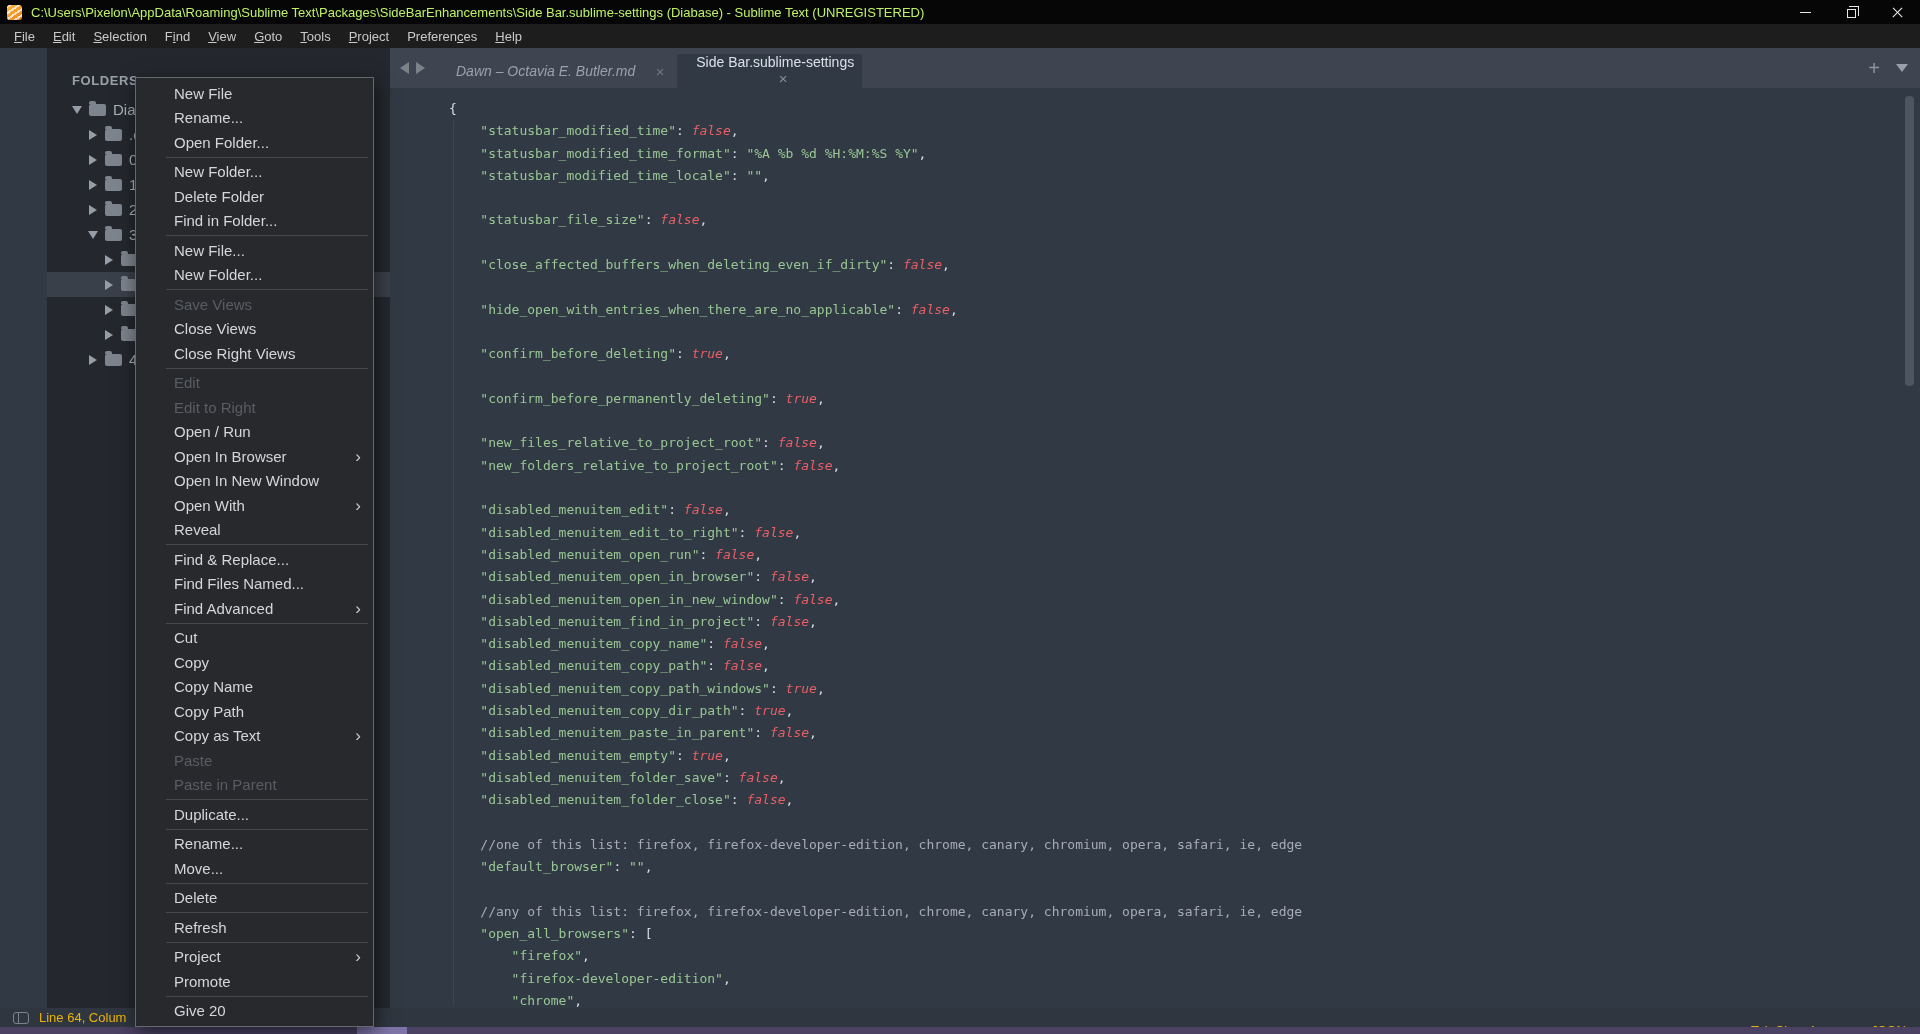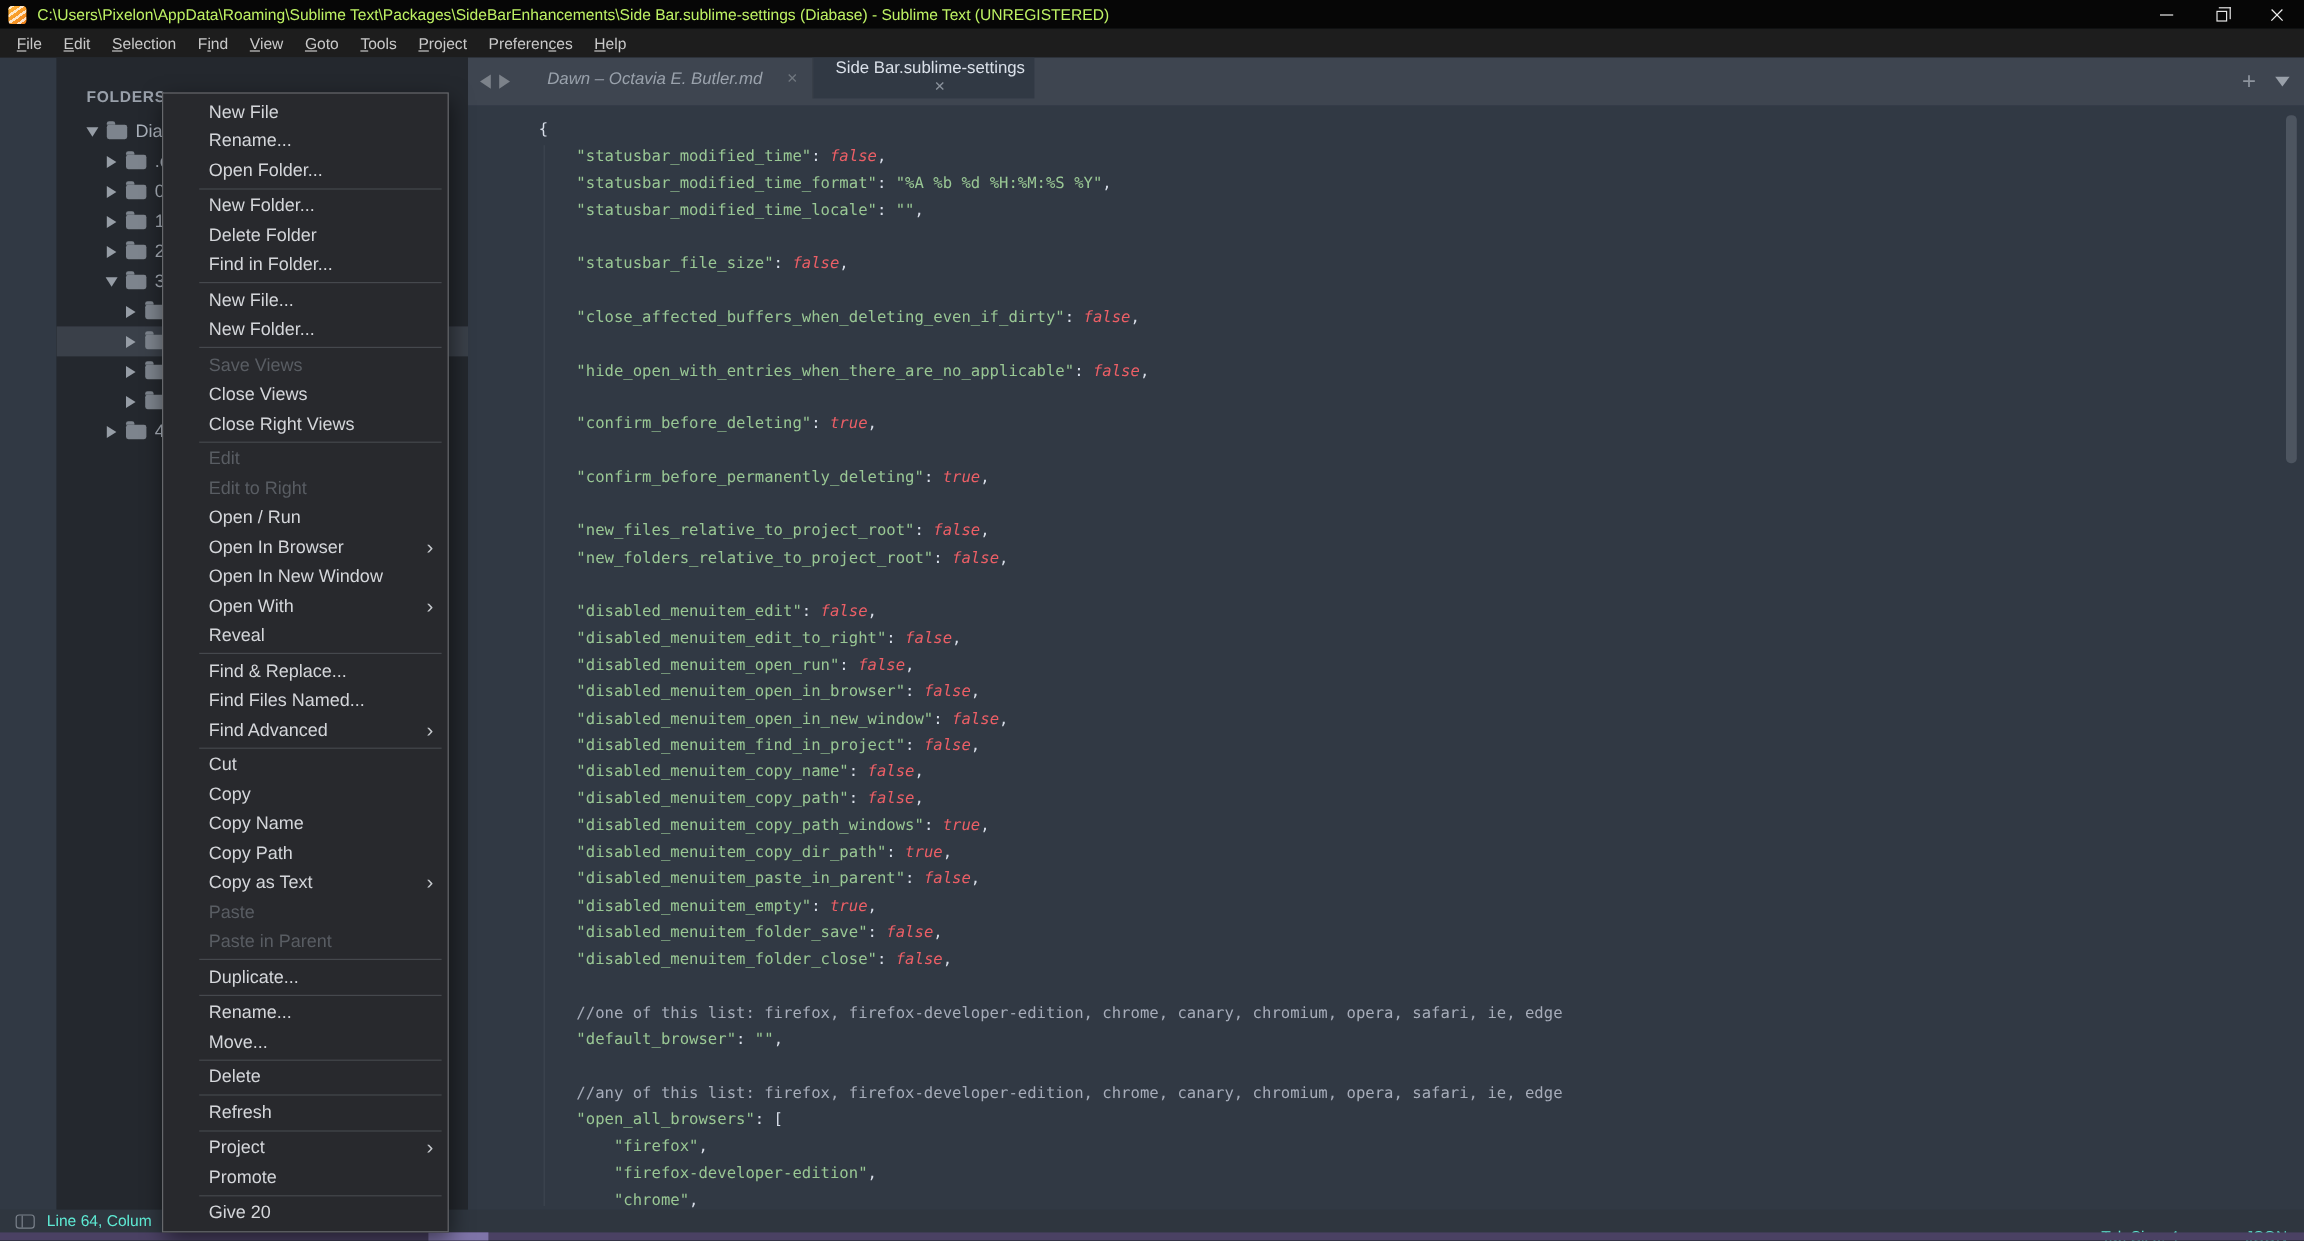--- a/index.html
+++ b/index.html
@@ -45,21 +45,21 @@
   .badge-books { border-radius:2px; background:linear-gradient(#43a047 0 4px, #e8e8e8 4px 7px, #2e7d32 7px 10px, #c0392b 10px 12px, #e8e8e8 12px 15px); border:1px solid #b35a1f; }
   .badge-scroll { width:12px; margin-left:2px; border-radius:3px; background:#e3c19a; border:1px solid #c79b6d; }
   .badge-scroll::before { content:""; position:absolute; left:2px; top:3px; right:2px; height:7px;
     background:repeating-linear-gradient(#b08a5e 0 1px, transparent 1px 3px); }
   .badge-puzzle::before,.badge-puzzle::after { content:""; position:absolute; left:0; top:5.5px; width:15px; height:4.5px; background:#35b535; border-radius:2px; }
   .badge-puzzle::before { transform:rotate(45deg); } .badge-puzzle::after { transform:rotate(-45deg); }
   .tree-label { overflow:hidden; }
 
   
   .content { flex:1; display:flex; flex-direction:column; min-width:0; }
-  .tabbar { height:40px; background:#3e4550; display:flex; align-items:flex-start; flex:0 0 auto; }
+  .tabbar { height:40px; background:#3e4550; display:flex; align-items:flex-end; flex:0 0 auto; }
   .tab-nav { height:40px; display:flex; align-items:center; gap:7px; padding:0 13px 0 10px; }
   .nav-l { width:0; height:0; border-right:9px solid #7c828a; border-top:6px solid transparent; border-bottom:6px solid transparent; }
   .nav-r { width:0; height:0; border-left:9px solid #7c828a; border-top:6px solid transparent; border-bottom:6px solid transparent; }
   .tab { height:34px; display:flex; align-items:center; padding:0 8px 0 18px; font-size:14px; color:#9aa2ac; border-right:1px solid #353c45; cursor:default; }
   .tab.preview .tab-label { font-style:italic; }
   .tab.active { background:#313944; color:#dae0e9; border-right:none;flex-direction:column; }
   .tab-close { margin-left:16px; color:#70777f; font-size:15px; width:18px; text-align:center; }
   .tab.active .tab-close { color:#8a929c; }
   .tab-right { margin-left:auto; height:40px; display:flex; align-items:center; gap:16px; padding-right:12px; }
   .plus-ic { color:#8d949d; font-size:20px; line-height:1; }
@@ -68,21 +68,21 @@
   
   .editor { flex:1; position:relative; overflow:hidden; background:#313944;
     font-family:"DejaVu Sans Mono", monospace; font-size:13px; line-height:22.3px; }
   .code { position:absolute; left:59px; top:10px; white-space:pre; }
   .code-line { height:22.3px; }
   .s-k { color:#99c794; } .s-p { color:#d8dee9; } .s-b { color:#ec5f66; font-style:italic; } .s-c { color:#a6acb9; }
   .indent-guide { position:absolute; left:63px; top:33px; width:1px; height:884px; background:rgba(216,222,233,.08); }
   .scroll-handle { position:absolute; right:6px; top:8px; width:9px; height:290px; background:#4d5560; border-radius:4px; }
 
   
-  .statusbar { height:19px; background:#2f363f; display:flex; align-items:center; font-size:13px; color:#5eead4; padding:0 14px 0 13px; }
+  .statusbar { height:19px; background:#2f363f; display:flex; align-items:center; font-size:13px; color:#eab308; padding:0 14px 0 13px; }
   .sb-icon { width:16px; height:12px; border:1px solid #7b828c; border-radius:3px; margin-right:10px; position:relative; flex:0 0 auto; }
   .sb-icon::before { content:""; position:absolute; left:4px; top:0; bottom:0; width:1px; background:#7b828c; }
   .sb-right { margin-left:auto; display:flex; gap:0;margin-top:26px; }
   .sb-tabsize { margin-right:56px; } 
 
   
   .taskbar { height:7px; background:#4a4163; position:relative; }
   .task-active { position:absolute; left:357px; width:50px; top:0; bottom:0; background:#7e74a8; }
 
   

